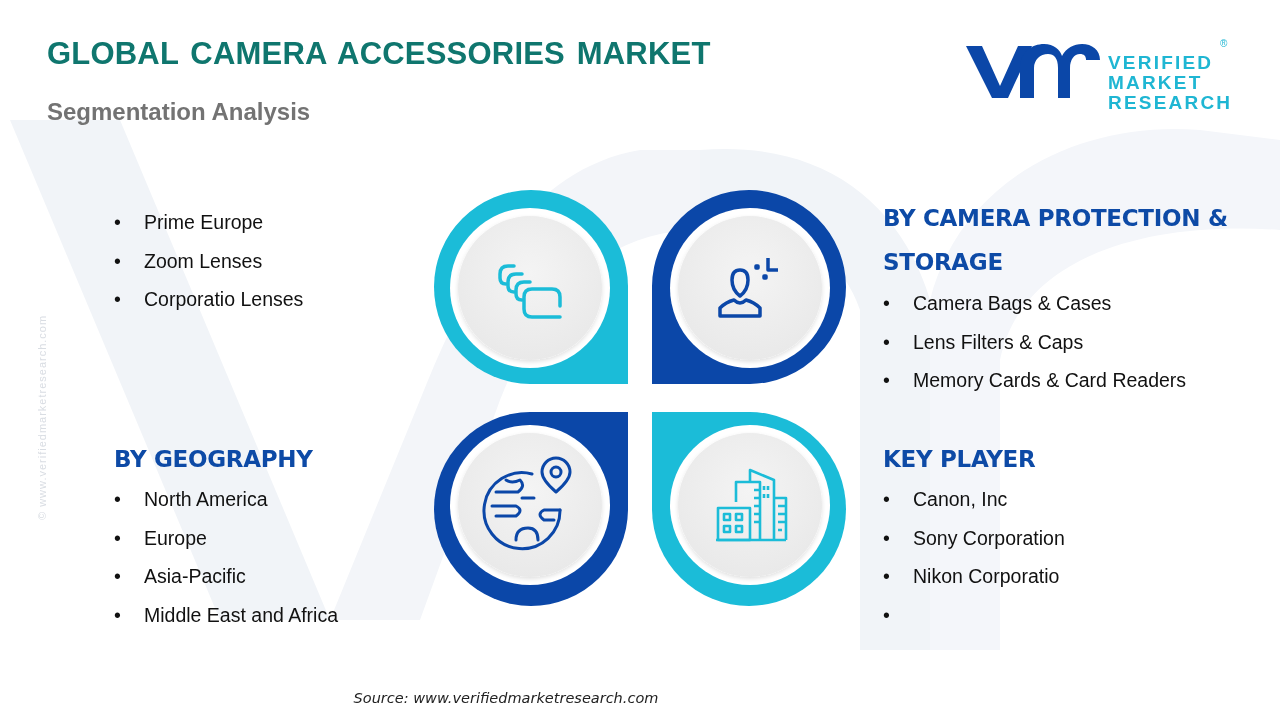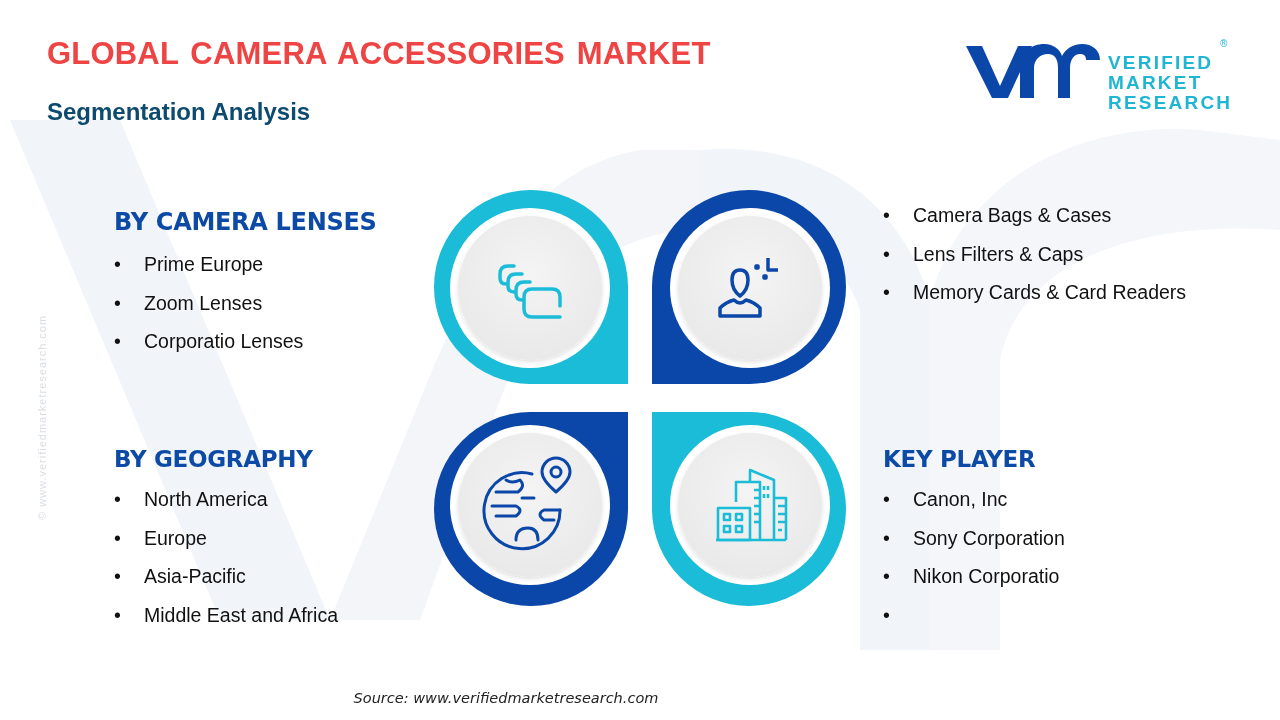--- a/index.html
+++ b/index.html
@@ -9,26 +9,26 @@
     font-family: "Liberation Sans", sans-serif;
   }
   .bg-watermark { position: absolute; left: 0; top: 0; width: 1280px; height: 720px; z-index: 0; }
   .side-watermark {
     position: absolute; left: 36px; top: 520px; transform-origin: left top;
     transform: rotate(-90deg); font-size: 11px; color: #d9dde3; letter-spacing: 1px;
     white-space: nowrap; z-index: 1;
   }
   .title {
     position: absolute; left: 47px; top: 36px; z-index: 2;
-    font-size: 31px; font-weight: bold; color: #ef4444; letter-spacing: 0.2px;
+    font-size: 31px; font-weight: bold; color: #0f766e; letter-spacing: 0.2px;
     word-spacing: 3px;
   }
   .subtitle {
     position: absolute; left: 47px; top: 98px; z-index: 2;
-    font-size: 24px; font-weight: bold; color: #0c4a6e;
+    font-size: 24px; font-weight: bold; color: #737373;
   }
   .logo { position: absolute; left: 962px; top: 38px; width: 270px; height: 64px; z-index: 2; }
   .logo-text {
     position: absolute; left: 146px; top: 15px; font-size: 19px; line-height: 20px;
     color: #1FB6D3; letter-spacing: 2.2px; font-weight: bold;
   }
   .logo-text div { display: block; }
   .logo-reg { position: absolute; left: 258px; top: 0px; font-size: 10px; color: #1FB6D3; }
 
   .seg { position: absolute; z-index: 2; }
@@ -80,29 +80,32 @@
   </svg>
   <div class="logo-text">
     <div>VERIFIED</div>
     <div>MARKET</div>
     <div>RESEARCH</div>
   </div>
   <div class="logo-reg">®</div>
 </div>
 
 <div class="seg seg-lenses">
-  <h3 class="seg-heading">BY CAMERA LENSES</h3>
   <ul>
     <li><span class="bullet">•</span><span>Prime  Europe</span></li>
     <li><span class="bullet">•</span><span>Zoom Lenses</span></li>
     <li><span class="bullet">•</span><span>Corporatio Lenses</span></li>
   </ul>
 </div>
 
 <div class="seg seg-protection">
+  <h3 class="seg-heading">
+    <div>BY CAMERA PROTECTION &amp;</div>
+    <div>STORAGE</div>
+  </h3>
   <ul>
     <li><span class="bullet">•</span><span>Camera  Bags &amp; Cases</span></li>
     <li><span class="bullet">•</span><span>Lens Filters &amp; Caps</span></li>
     <li><span class="bullet">•</span><span>Memory  Cards &amp; Card Readers</span></li>
   </ul>
 </div>
 
 <div class="seg seg-geo">
   <h3 class="seg-heading">BY GEOGRAPHY</h3>
   <ul>

